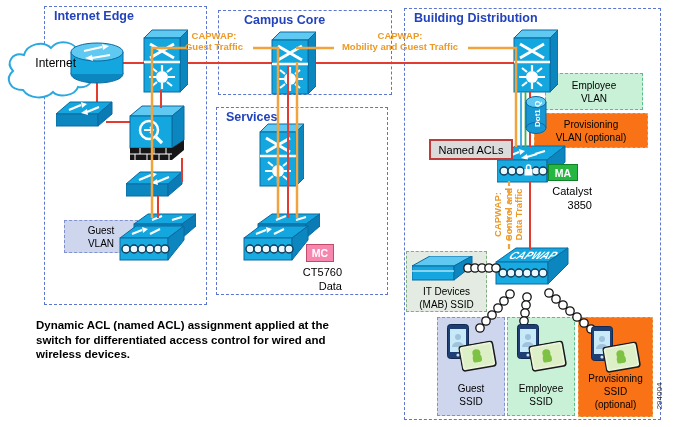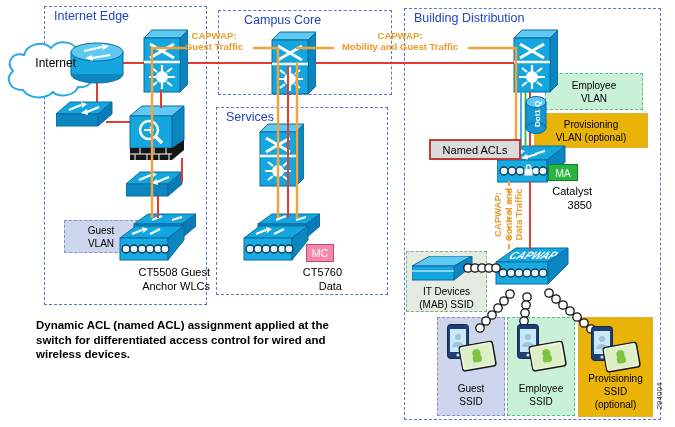--- a/index.html
+++ b/index.html
@@ -1,36 +1,36 @@
 <!DOCTYPE html>
 <html><head>
 <meta charset="utf-8">
 <style>
   *{margin:0;padding:0;box-sizing:border-box}
   html,body{background:#fff}
   #canvas{position:relative;width:675px;height:427px;background:#fff;
           font-family:"Liberation Sans",sans-serif;overflow:hidden}
   .sec{position:absolute;border:1.5px dashed #5B76D0;background:#fff;z-index:1}
-  .sec-title{position:absolute;font-size:12.5px;font-weight:normal;color:#2343BC;z-index:7;white-space:nowrap}
+  .sec-title{position:absolute;font-size:12.5px;font-weight:bold;color:#2343BC;z-index:7;white-space:nowrap}
   .zone{position:absolute;z-index:2;display:flex;flex-direction:column;align-items:center;
         justify-content:center;text-align:left;font-size:10px;line-height:13px;color:#000}
   .zone.bottom{justify-content:flex-end;padding-bottom:7px}
   .z-blue  {background:#CED6EE;border:1.5px dashed #8091CD}
   .z-green {background:#C9F1D7;border:1.5px dashed #5CBE8A}
-  .z-orange{background:#eab308;border:1.5px dashed #E2A95F}
+  .z-orange{background:#f97316;border:1.5px dashed #E2A95F}
   .z-sage  {background:#E3EBE2;border:1.5px dashed #7FAF7F}
   .svgl{position:absolute;left:0;top:0;z-index:5}
   #lines-over{z-index:8}
   .dev{position:absolute;z-index:6}
   .hi{z-index:9}
   .lbl{position:absolute;z-index:7;font-size:11px;line-height:13.5px;color:#000;text-align:right}
   .olbl{position:absolute;z-index:7;font-size:9.5px;line-height:10.5px;font-weight:bold;
         color:#EC9A28;text-align:center;white-space:nowrap}
   .rot{transform:rotate(-90deg)}
-  .badge{position:absolute;z-index:9;font-size:10.5px;font-weight:normal;color:#fff;
+  .badge{position:absolute;z-index:9;font-size:10.5px;font-weight:bold;color:#fff;
          display:flex;align-items:center;justify-content:center}
   #ma{background:#28B643;border:1.5px solid #0F8226}
   #mc{background:#F687AE;border:1.5px solid #C14B6B}
   #named-acls{position:absolute;z-index:9;background:#DBDBDB;border:2px solid #C23B3B;
               font-size:11px;color:#000;display:flex;align-items:center;justify-content:center}
   #caption{position:absolute;z-index:7;font-size:11.5px;font-weight:bold;line-height:14.5px;color:#000}
   #figid{position:absolute;z-index:7;font-size:8px;color:#333;transform:rotate(-90deg);text-align:center}
   .bl{display:block}
 </style>
 </head>
@@ -325,34 +325,30 @@
   <div class="olbl" style="left:330px;top:31px;width:140px">
     <span class="bl">CAPWAP:</span>
     <span class="bl">Mobility and Guest Traffic</span>
   </div>
   <div class="olbl rot" style="left:474px;top:198px;width:70px;height:33px">
     <span class="bl">CAPWAP:</span>
     <span class="bl">Control and</span>
     <span class="bl">Data Traffic</span>
   </div>
 
-  <div class="lbl" style="left:106px;top:266px;width:104px">
-    <span class="bl">CT5508 Guest</span>
-    <span class="bl">Anchor WLCs</span>
-  </div>
   <div class="lbl" style="left:262px;top:266px;width:80px">
     <span class="bl">CT5760</span>
     <span class="bl">Data</span>
   </div>
   <div class="lbl" style="left:528px;top:185px;width:64px">
     <span class="bl">Catalyst</span>
     <span class="bl">3850</span>
   </div>
 
-  <div id="named-acls" style="left:429px;top:139px;width:92px;height:21px">Named ACLs</div>
+  <div id="named-acls" style="left:429px;top:139px;width:84px;height:21px">Named ACLs</div>
   <div class="badge" id="ma" style="left:548px;top:164px;width:30px;height:17px">MA</div>
   <div class="badge" id="mc" style="left:306px;top:244px;width:28px;height:18px">MC</div>
 
   <div id="caption" style="left:36px;top:318px;width:340px">
     <span class="bl">Dynamic ACL (named ACL) assignment applied at the</span>
     <span class="bl">switch for differentiated access control for wired and</span>
     <span class="bl">wireless devices.</span>
   </div>
   <div id="figid" style="left:640px;top:391px;width:40px;height:10px">294004</div>
 

